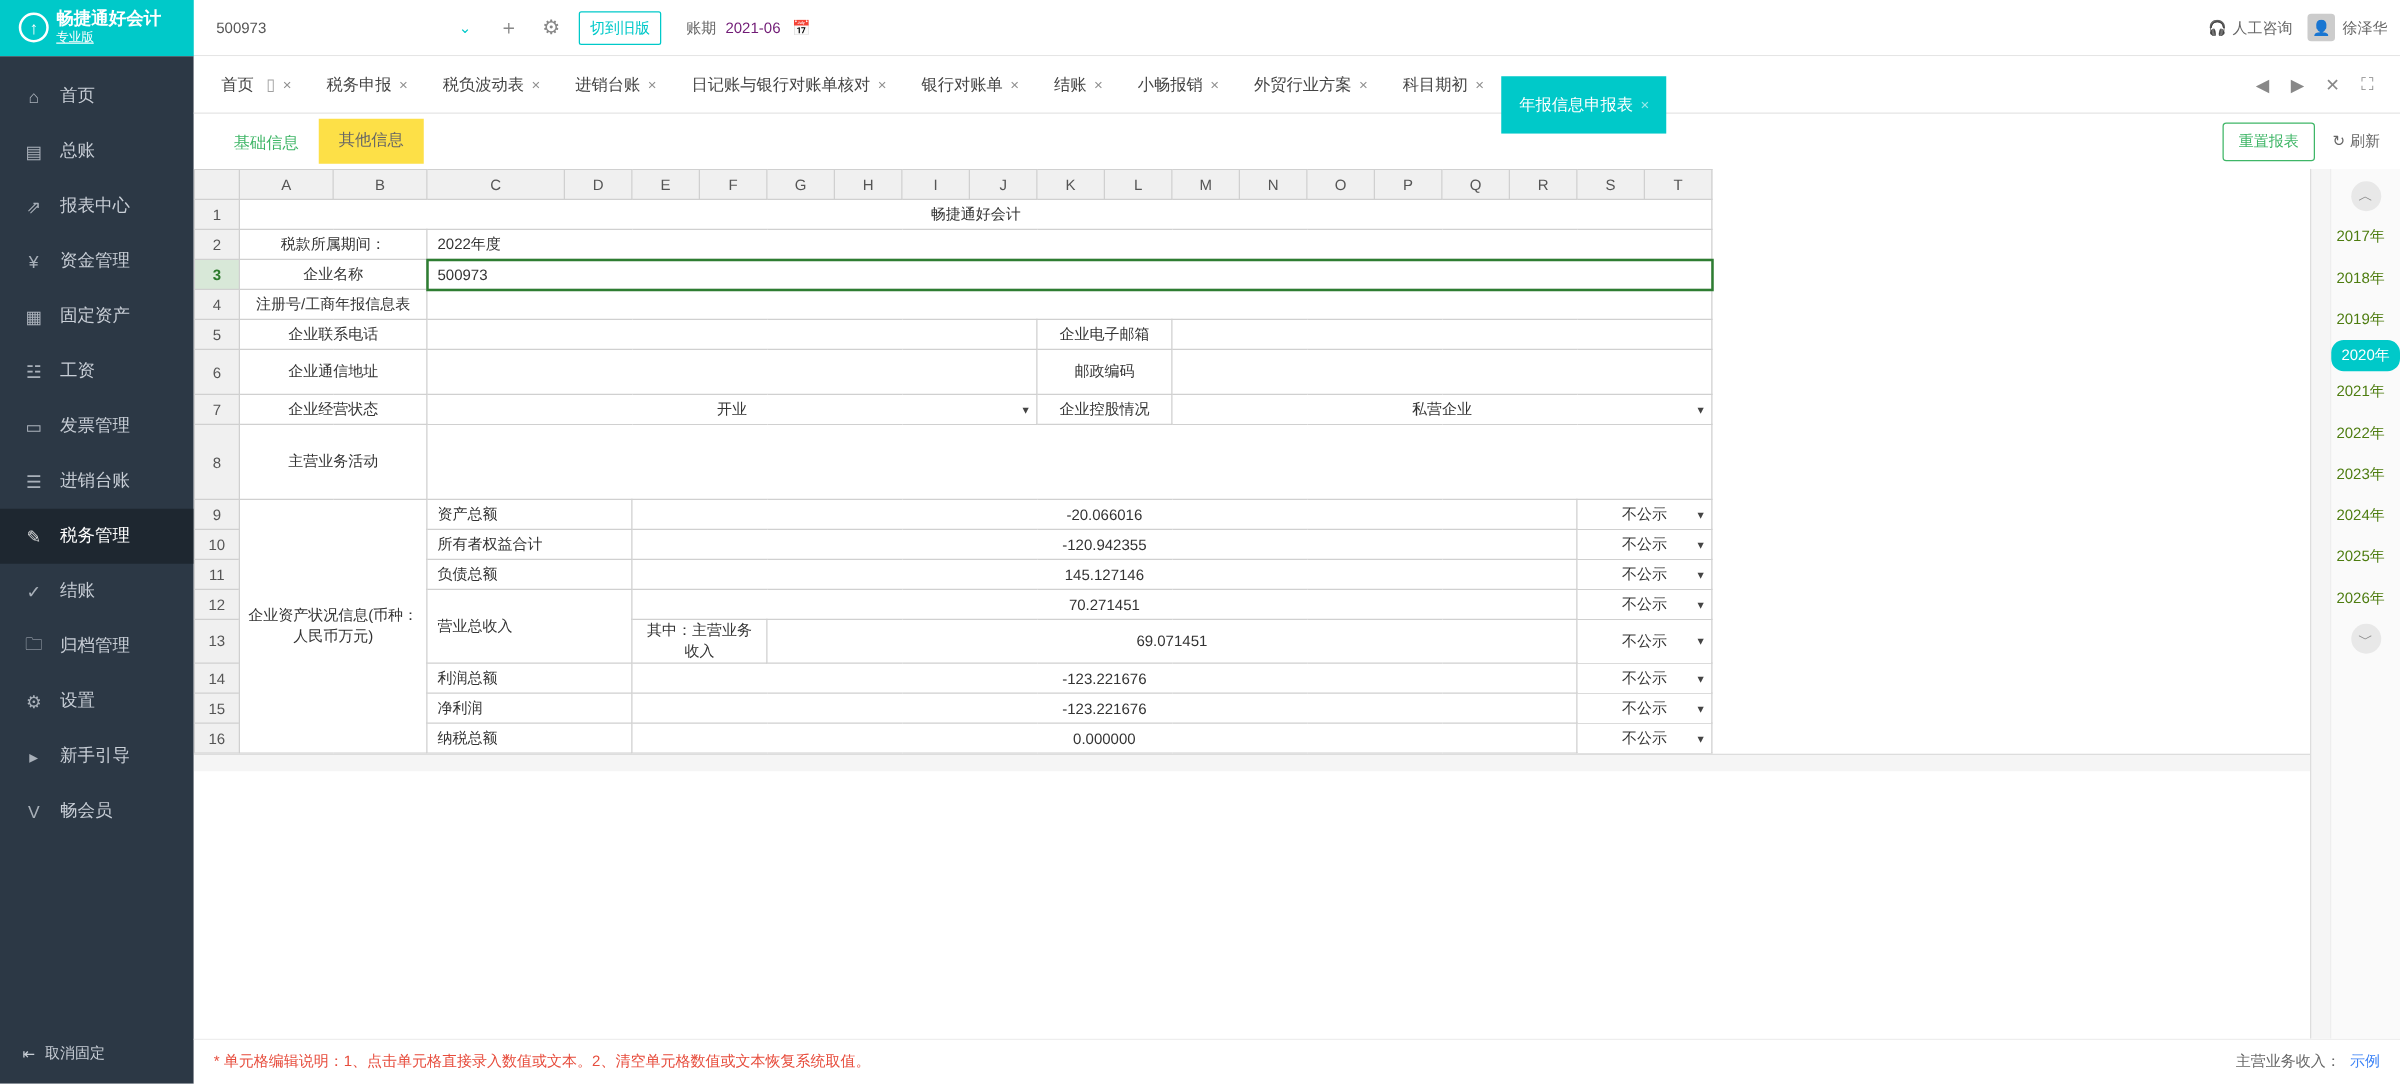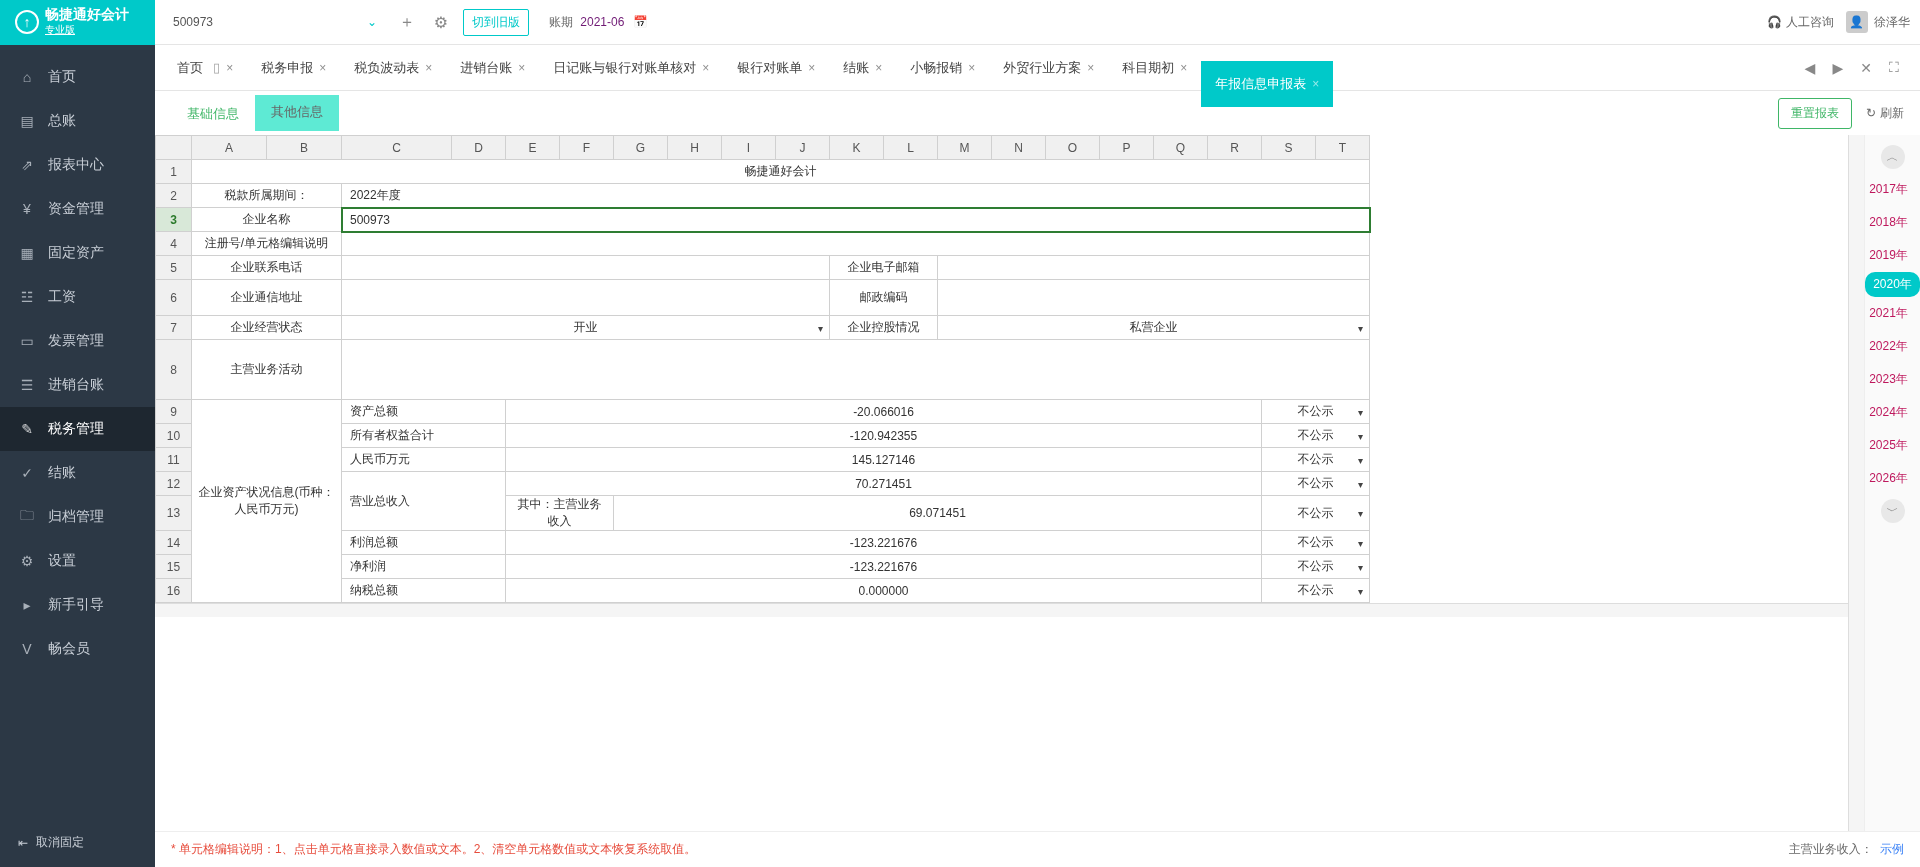--- a/index.html
+++ b/index.html
@@ -40,21 +40,21 @@
 .tabs-scroll { flex: 1; display: flex; align-items: center; overflow: hidden; }
 .tab { padding: 0 14px; height: 46px; display: flex; align-items: center; gap: 6px; color: #444; cursor: pointer; white-space: nowrap; font-size: 13px; }
 .tab.active { background: #00c9c9; color: #fff; margin-top: 32px; }
 .tab-close { font-size: 12px; opacity: 0.6; }
 .tabs-ctrl { display: flex; align-items: center; gap: 4px; padding: 0 6px; }
 .tabs-ctrl .icon-btn { font-size: 14px; }
 
 
 .subrow { height: 44px; display: flex; align-items: center; justify-content: space-between; padding: 0 16px; }
 .subtabs { display: flex; }
-.subtab { padding: 8px 16px; background: #5eead4; color: #666; cursor: pointer; font-size: 13px; }
+.subtab { padding: 8px 16px; background: #fde047; color: #666; cursor: pointer; font-size: 13px; }
 .subtab.active { background: transparent; color: #4caf50; border-top: 2px solid transparent; }
 .subtab.active { color: #3fb667; }
 .actions { display: flex; align-items: center; gap: 14px; }
 .btn-reset { border: 1px solid #3fb667; color: #3fb667; padding: 6px 12px; border-radius: 3px; cursor: pointer; background: #fff; font-size: 12px; }
 .refresh { display: flex; align-items: center; gap: 4px; color: #666; cursor: pointer; }
 
 
 .sheet-wrap { flex: 1; display: flex; overflow: hidden; }
 .sheet-container { flex: 1; overflow: auto; position: relative; }
 .sheet { border-collapse: collapse; table-layout: fixed; }
@@ -68,21 +68,21 @@
 .left-cell { text-align: left; padding: 0 8px; }
 .title-cell { text-align: center; font-size: 16px; color: #333; }
 .editing { outline: 2px solid #2e7d32; outline-offset: -1px; background: #fff; }
 .dropdown-cell { position: relative; text-align: center; }
 .dropdown-cell::after { content: "▾"; position: absolute; right: 6px; top: 50%; transform: translateY(-50%); color: #444; font-size: 10px; }
 .vscroll-spacer { width: 16px; background: #f5f5f5; border-left: 1px solid #ddd; }
 
 
 .year-rail { width: 56px; background: #fafafa; border-left: 1px solid #eee; display: flex; flex-direction: column; align-items: center; padding: 6px 0; }
 .year-nav { width: 24px; height: 24px; border-radius: 50%; background: #e8e8e8; color: #888; display: flex; align-items: center; justify-content: center; margin: 4px 0; font-size: 12px; cursor: pointer; }
-.year-item { padding: 8px 4px; font-size: 12px; color: #be185d; cursor: pointer; }
+.year-item { padding: 8px 4px; font-size: 12px; color: #4d7c0f; cursor: pointer; }
 .year-item.active { background: #00c9c9; color: #fff; border-radius: 10px; padding: 4px 8px; }
 
 
 .footer { height: 36px; border-top: 1px solid #eee; display: flex; align-items: center; justify-content: space-between; padding: 0 16px; font-size: 12px; }
 .footer-note { color: #e74c3c; }
 .footer-right { color: #666; }
 .footer-right a { color: #3b82f6; cursor: pointer; margin-left: 4px; }
 
 .hscroll { height: 14px; background: #f5f5f5; border-top: 1px solid #ddd; }
 </style>
@@ -324,21 +324,21 @@
                 <td colspan="2" class="val-cell">税款所属期间：</td>
                 <td colspan="18" class="left-cell">2022年度</td>
               </tr>
               <tr>
                 <td class="rownum sel">3</td>
                 <td colspan="2" class="label-cell">企业名称</td>
                 <td colspan="18" class="left-cell editing">500973</td>
               </tr>
               <tr>
                 <td class="rownum">4</td>
-                <td colspan="2" class="label-cell">注册号/单元格编辑说明</td>
+                <td colspan="2" class="label-cell">注册号/工商年报信息表</td>
                 <td colspan="18" class="left-cell"></td>
               </tr>
               <tr>
                 <td class="rownum">5</td>
                 <td colspan="2" class="label-cell">企业联系电话</td>
                 <td colspan="8"></td>
                 <td colspan="2" class="label-cell">企业电子邮箱</td>
                 <td colspan="8"></td>
               </tr>
               <tr style="height:36px">
@@ -368,21 +368,21 @@
                 <td colspan="2" class="dropdown-cell">不公示</td>
               </tr>
               <tr>
                 <td class="rownum">10</td>
                 <td colspan="2" class="left-cell">所有者权益合计</td>
                 <td colspan="14" class="val-cell">-120.942355</td>
                 <td colspan="2" class="dropdown-cell">不公示</td>
               </tr>
               <tr>
                 <td class="rownum">11</td>
-                <td colspan="2" class="left-cell">人民币万元</td>
+                <td colspan="2" class="left-cell">负债总额</td>
                 <td colspan="14" class="val-cell">145.127146</td>
                 <td colspan="2" class="dropdown-cell">不公示</td>
               </tr>
               <tr>
                 <td class="rownum">12</td>
                 <td rowspan="2" colspan="2" class="left-cell">营业总收入</td>
                 <td colspan="14" class="val-cell">70.271451</td>
                 <td colspan="2" class="dropdown-cell">不公示</td>
               </tr>
               <tr>

